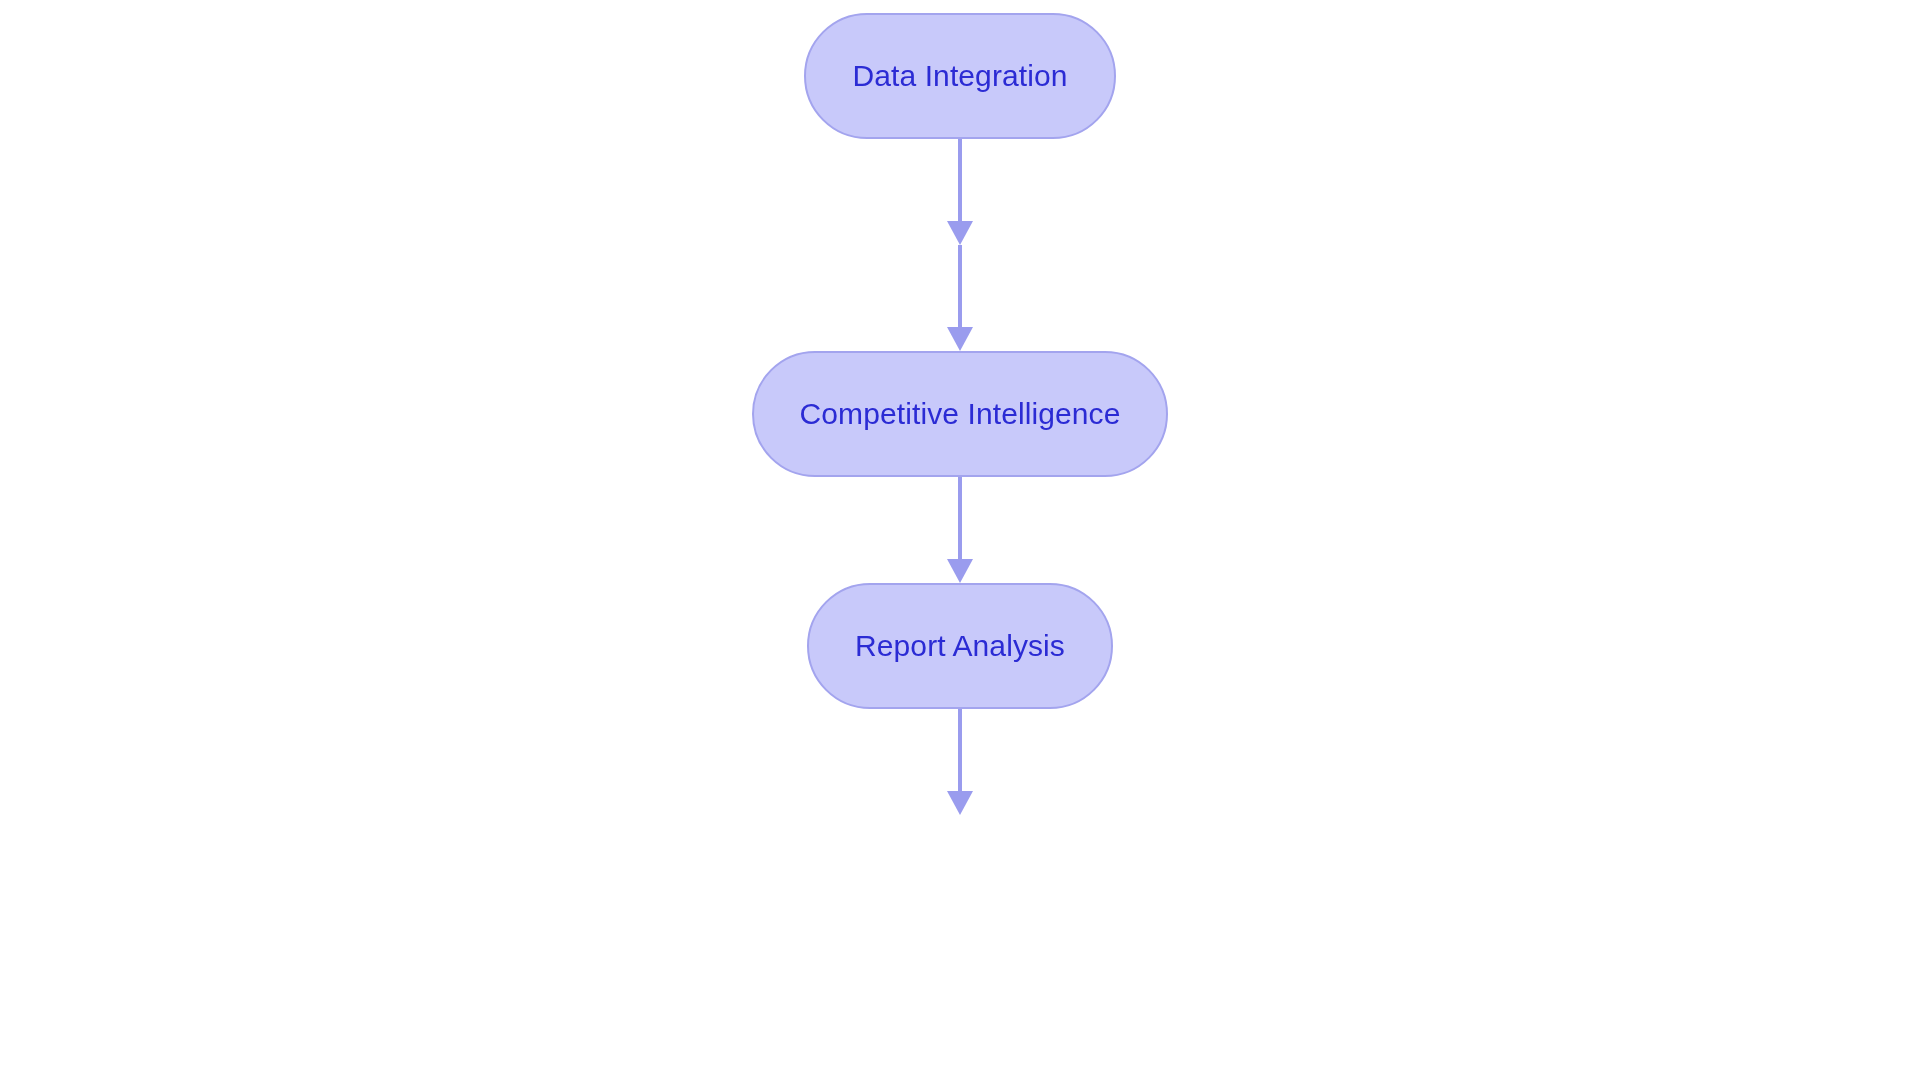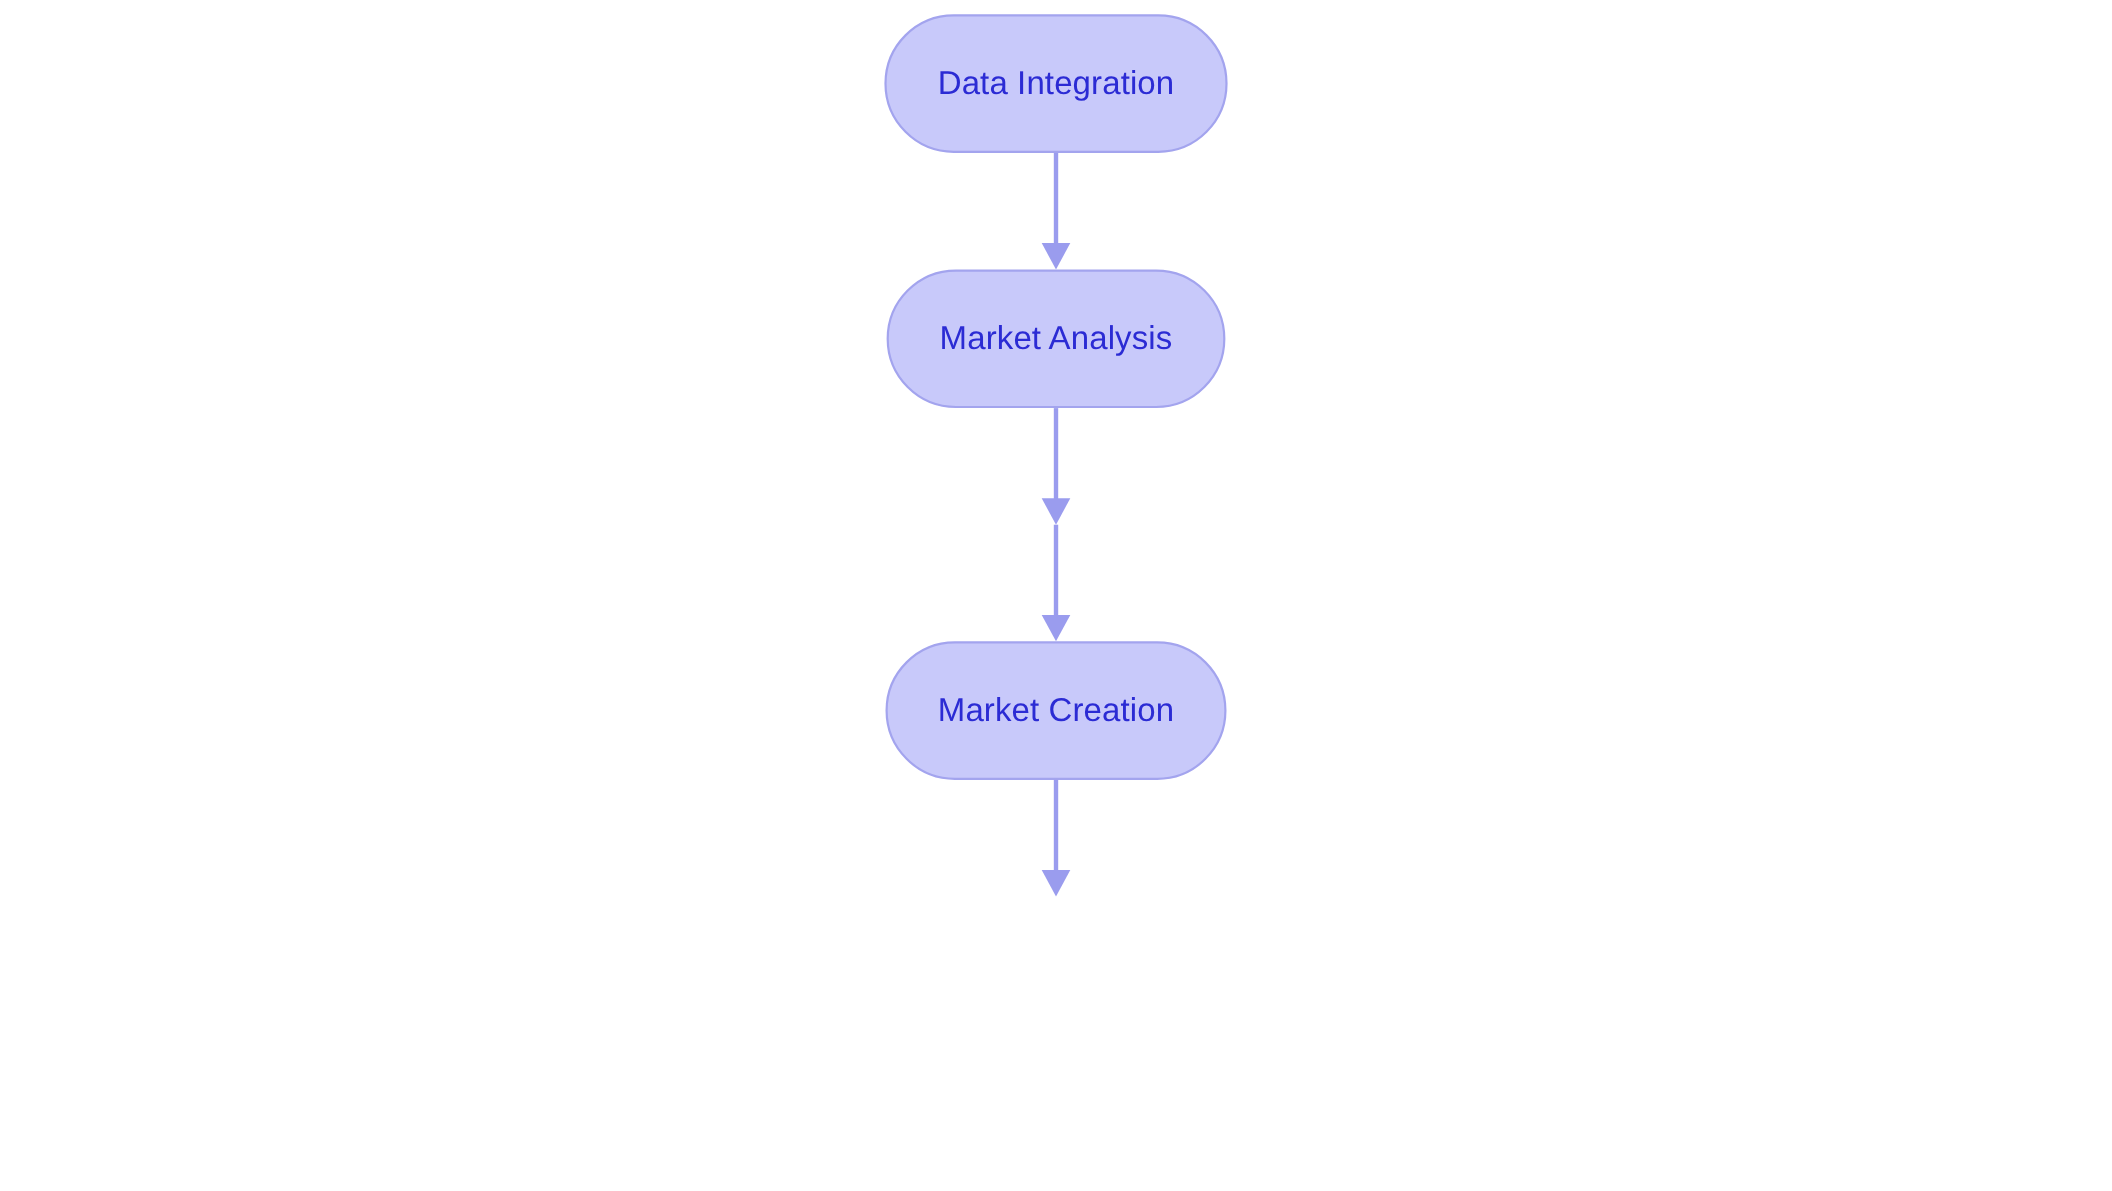--- a/index.html
+++ b/index.html
@@ -86,41 +86,41 @@
       <span class="node-label">Data Integration</span>
     </div>
 
     <div class="connector">
       <svg viewBox="0 0 26 106" xmlns="http://www.w3.org/2000/svg" aria-hidden="true">
         <line x1="13" y1="0" x2="13" y2="84" stroke="#9a9cee" stroke-width="4"></line>
         <polygon points="13,106 0,82 26,82" fill="#9a9cee"></polygon>
       </svg>
     </div>
 
+
+    <div class="connector">
+      <svg viewBox="0 0 26 106" xmlns="http://www.w3.org/2000/svg" aria-hidden="true">
+        <line x1="13" y1="0" x2="13" y2="84" stroke="#9a9cee" stroke-width="4"></line>
+        <polygon points="13,106 0,82 26,82" fill="#9a9cee"></polygon>
+      </svg>
+    </div>
+
     <div class="node">
-      <span class="node-label">Market Analysis</span>
+      <span class="node-label">Competitive Intelligence</span>
     </div>
 
     <div class="connector">
       <svg viewBox="0 0 26 106" xmlns="http://www.w3.org/2000/svg" aria-hidden="true">
         <line x1="13" y1="0" x2="13" y2="84" stroke="#9a9cee" stroke-width="4"></line>
         <polygon points="13,106 0,82 26,82" fill="#9a9cee"></polygon>
       </svg>
     </div>
 
-
-    <div class="connector">
-      <svg viewBox="0 0 26 106" xmlns="http://www.w3.org/2000/svg" aria-hidden="true">
-        <line x1="13" y1="0" x2="13" y2="84" stroke="#9a9cee" stroke-width="4"></line>
-        <polygon points="13,106 0,82 26,82" fill="#9a9cee"></polygon>
-      </svg>
-    </div>
-
     <div class="node">
-      <span class="node-label">Market Creation</span>
+      <span class="node-label">Report Analysis</span>
     </div>
 
     <div class="connector">
       <svg viewBox="0 0 26 106" xmlns="http://www.w3.org/2000/svg" aria-hidden="true">
         <line x1="13" y1="0" x2="13" y2="84" stroke="#9a9cee" stroke-width="4"></line>
         <polygon points="13,106 0,82 26,82" fill="#9a9cee"></polygon>
       </svg>
     </div>
 
 

